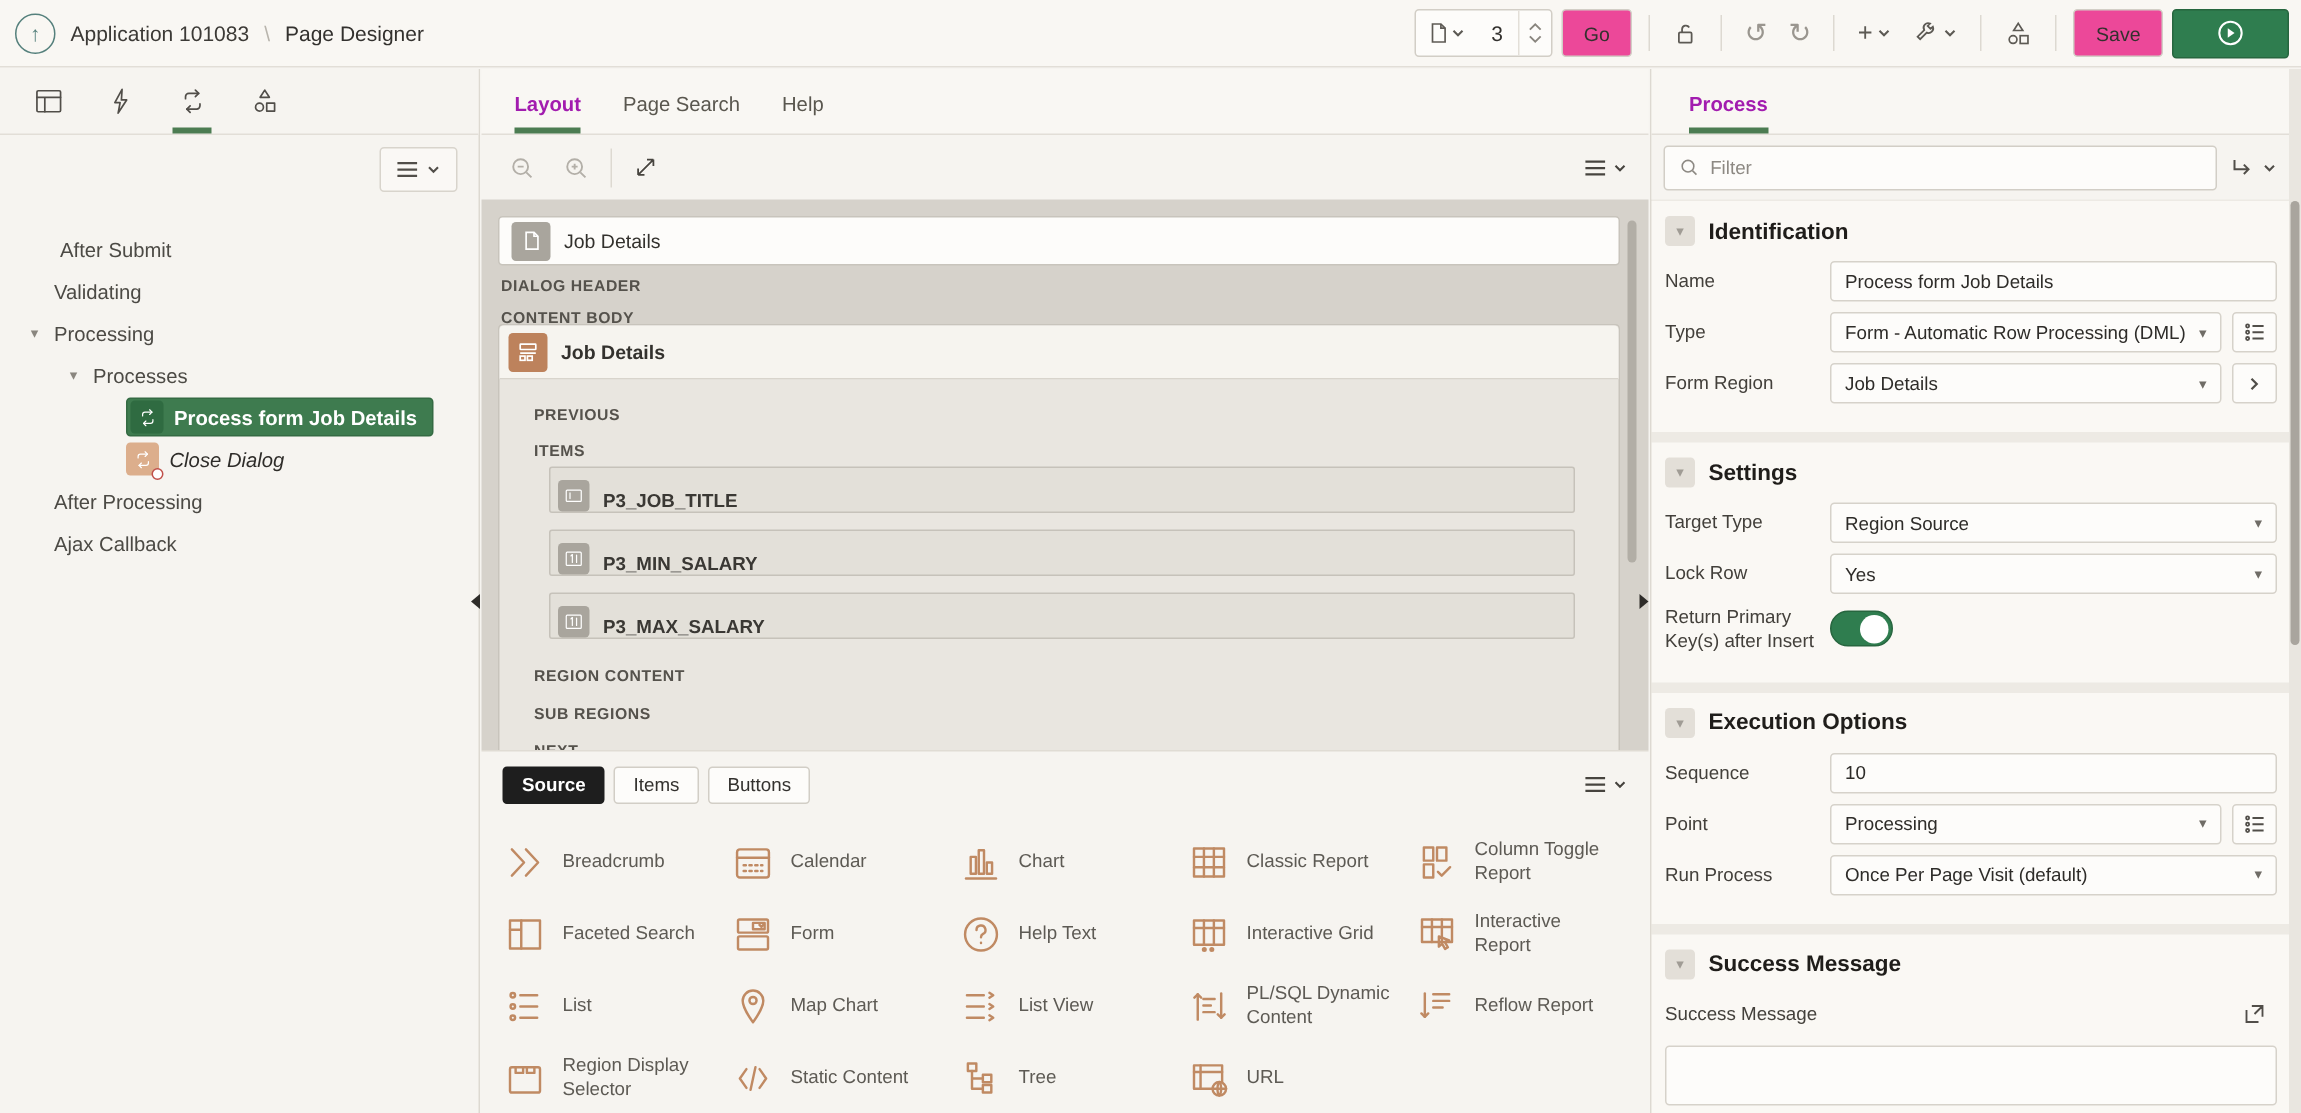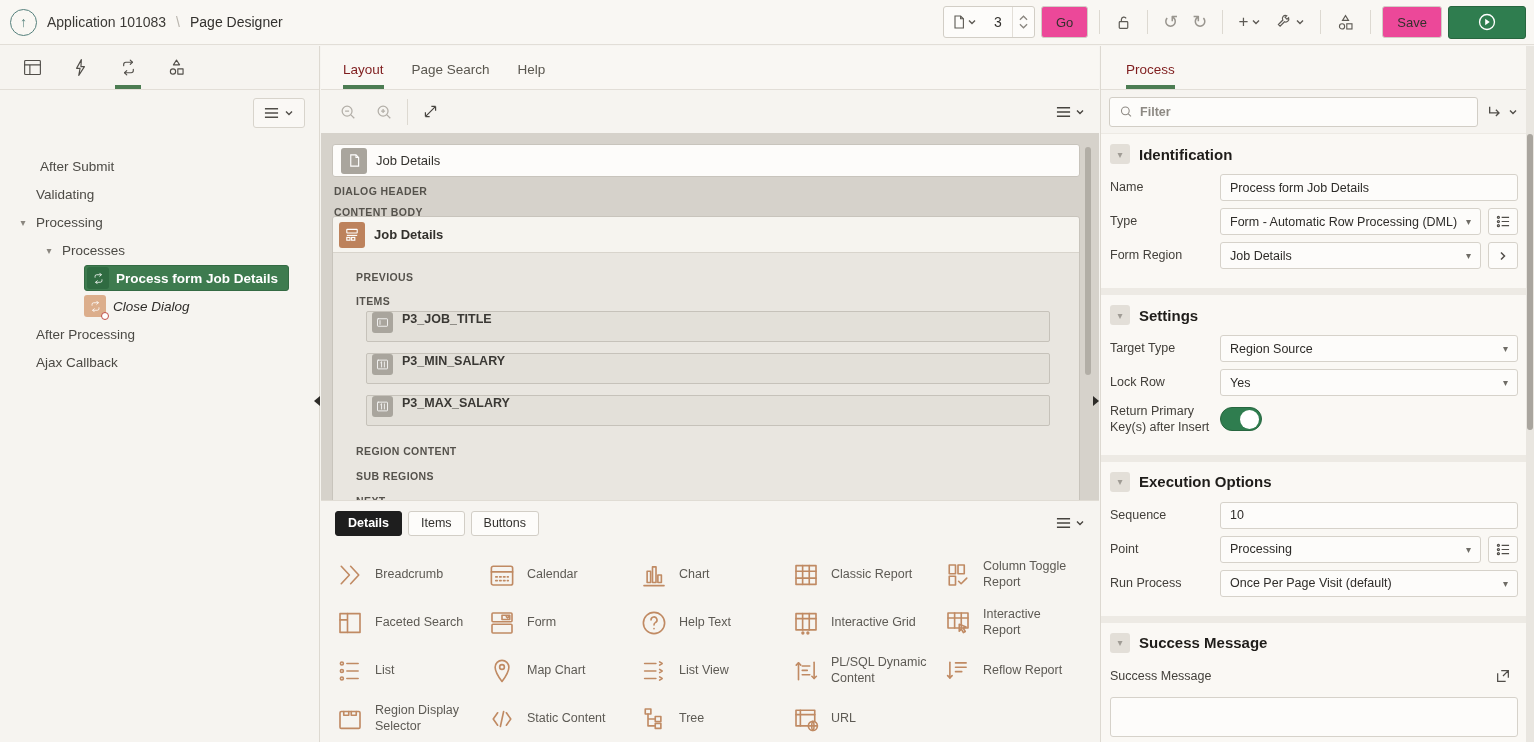--- a/index.html
+++ b/index.html
@@ -48,57 +48,57 @@
   .node-icon { width:22px; height:22px; border-radius:3px; display:flex; align-items:center; justify-content:center; flex:0 0 22px; position:relative; }
   .node-icon.green { background:#35684240; background:#2f6b41; }
   .node-icon.tan { background:#dcae8c; }
   .badge-dot { position:absolute; right:-3px; bottom:-3px; width:8px; height:8px; background:#fff; border:1.6px solid #c0504a; border-radius:50%; }
   .tree-menu-btn { position:absolute; top:-46px; right:14px; width:52px; height:30px; background:#faf8f5; border:1px solid #d8d4cc; border-radius:3px; display:flex; align-items:center; justify-content:center; gap:5px; color:#514e49; cursor:pointer; }
   #tree-wrap { position:relative; margin-top:54px; }
 
   
   .ctabbar { height:44px; background:#f9f7f3; border-bottom:1px solid #e2ded7; display:flex; align-items:flex-end; padding-left:22px; gap:28px; }
   .ctab { font-size:13.5px; color:#5a574f; padding-bottom:12px; position:relative; cursor:pointer; }
-  .ctab.active { color:#7f1d1d; font-weight:normal; }
+  .ctab.active { color:#a21caf; font-weight:bold; }
   .ctab.active::after { content:""; position:absolute; left:0; right:0; bottom:0; height:4px; background:#4c7c52; }
   .ctoolbar { height:43px; display:flex; align-items:center; padding:0 14px; gap:10px; background:#f6f4f0; }
   .ctoolbar .sep { width:1px; height:26px; background:#ddd9d1; }
   .push { flex:1; }
   .menu-btn { display:flex; align-items:center; gap:4px; color:#47443f; background:none; border:none; cursor:pointer; }
 
   
   #canvas { position:relative; height:367px; background:#d6d2cb; overflow:hidden; }
   .page-card { position:absolute; left:11px; top:11px; width:748px; height:33px; background:#fdfcfa; border:1px solid #c8c4bc; border-radius:3px; display:flex; align-items:center; gap:9px; padding:0 8px; }
   .slot-label { position:absolute; font-size:10.5px; font-weight:bold; letter-spacing:.4px; color:#55524c; }
   .region-card { position:absolute; left:11px; top:71px; width:748px; height:292px; background:#e9e6e0; border:1px solid #c8c4bc; border-radius:3px; }
   .region-head { height:36px; background:#f6f4ef; border-bottom:1px solid #d8d4cc; display:flex; align-items:center; gap:9px; padding:0 6px; border-radius:3px 3px 0 0; }
   .region-title { font-size:13px; font-weight:bold; color:#33312d; }
   .page-title { font-size:13px; color:#33312d; }
   .sq-icon { width:26px; height:26px; border-radius:3px; display:flex; align-items:center; justify-content:center; }
   .sq-gray { background:#a9a59d; }
   .sq-tan  { background:#bd825c; }
-  .item-row { position:absolute; left:33px; width:684px; height:31px; background:#e3e0d9; border:1px solid #c6c2ba; border-radius:2px; display:flex; align-items:flex-start; gap:9px; padding:0 5px; cursor:pointer; }
+  .item-row { position:absolute; left:33px; width:684px; height:31px; background:#e3e0d9; border:1px solid #c6c2ba; border-radius:2px; display:flex; align-items:flex-end; gap:9px; padding:0 5px; cursor:pointer; }
   .item-label { font-size:12.5px; font-weight:bold; color:#3a3834; }
   .item-icon { width:21px; height:21px; background:#a9a59d; border-radius:3px; display:flex; align-items:center; justify-content:center; color:#fff; }
   #canvas-scroll { position:absolute; right:8px; top:14px; width:6px; height:228px; background:#b2aea6; border-radius:3px; }
 
   
   #gallery { position:relative; height:242px; background:#f6f4f0; border-top:1px solid #e0dcd4; }
   .gtabbar { height:44px; display:flex; align-items:center; padding:0 14px; gap:6px; }
   .gtab { height:25px; padding:0 12px; border-radius:3px; border:1px solid #d2cec6; background:#fdfcfa; font-size:12.5px; color:#33312e; font-family:inherit; cursor:pointer; }
   .gtab.active { background:#1e1e1e; border-color:#1e1e1e; color:#fff; font-weight:bold; }
   #gallery-grid { display:grid; grid-template-columns:repeat(5,152px); grid-auto-rows:48px; padding:6px 0 0 14px; }
   .gal-item { display:flex; align-items:center; gap:10px; cursor:pointer; }
   .gal-label { font-size:12.5px; color:#5d5a54; line-height:1.25; max-width:96px; }
 
   
   .rtabbar { height:44px; background:#f9f7f3; border-bottom:1px solid #e2ded7; display:flex; align-items:flex-end; padding-left:25px; }
   .rfilter-row { height:43px; display:flex; align-items:center; padding:0 8px; gap:8px; background:#f6f4f0; }
   .filter-box { flex:1; height:30px; background:#fdfcfa; border:1px solid #d2cec6; border-radius:3px; display:flex; align-items:center; gap:7px; padding:0 9px; }
-  .filter-box input { border:none; outline:none; background:transparent; font-size:12.5px; color:#33312e; width:100%; font-family:inherit;font-weight:bold; }
+  .filter-box input { border:none; outline:none; background:transparent; font-size:12.5px; color:#33312e; width:100%; font-family:inherit; }
   .filter-box input::placeholder { color:#8d8983; }
   #right-sections { position:absolute; top:88px; left:0; width:426px; bottom:0; background:#edeae4; overflow:hidden; }
   .section { background:#faf8f4; margin-bottom:7px; padding:10px 9px 12px 9px; }
   .sec-head { display:flex; align-items:center; gap:9px; margin-bottom:10px; cursor:pointer; }
   .sec-chevron { width:20px; height:20px; background:#e3dfd8; border-radius:3px; display:flex; align-items:center; justify-content:center; color:#a09c95; font-size:10px; }
   .sec-title { font-size:15px; font-weight:bold; color:#1f1d1a; }
   .field-row { display:flex; align-items:center; margin:7px 0; min-height:26px; }
   .field-label { width:110px; flex:0 0 110px; font-size:12.5px; color:#43403b; line-height:1.3; padding-right:6px; }
   .field-ctrl { flex:1; display:flex; align-items:center; gap:7px; }
   .t-input { flex:1; height:27px; background:#fdfcfa; border:1px solid #d6d2ca; border-radius:3px; font-size:12.5px; color:#2e2c29; padding:0 9px; font-family:inherit; outline:none; }
@@ -392,21 +392,21 @@
         <span class="slot-label" style="left:23px; top:253px;">SUB REGIONS</span>
         <span class="slot-label" style="left:23px; top:278px;">NEXT</span>
       </div>
       <span id="canvas-scroll"></span>
 
     </div>
 
     <div id="gallery">
       <div class="gtabbar">
         <span id="gallery-tabs" style="display:flex; gap:6px;">
-            <button class="gtab active">Details</button>
+            <button class="gtab active">Source</button>
             <button class="gtab">Items</button>
             <button class="gtab">Buttons</button>
           </span>
         <span class="push"></span>
         <button class="menu-btn">
           <svg width="15" height="12" viewBox="0 0 16 12" fill="none" stroke="#47443f" stroke-width="1.6">
               <path d="M1 1.5h14M1 6h14M1 10.5h14"></path>
             </svg>
           <svg width="10" height="10" viewBox="0 0 10 10" fill="none" stroke="#47443f" stroke-width="1.4">
               <path d="M2 3.5l3 3 3-3"></path>

